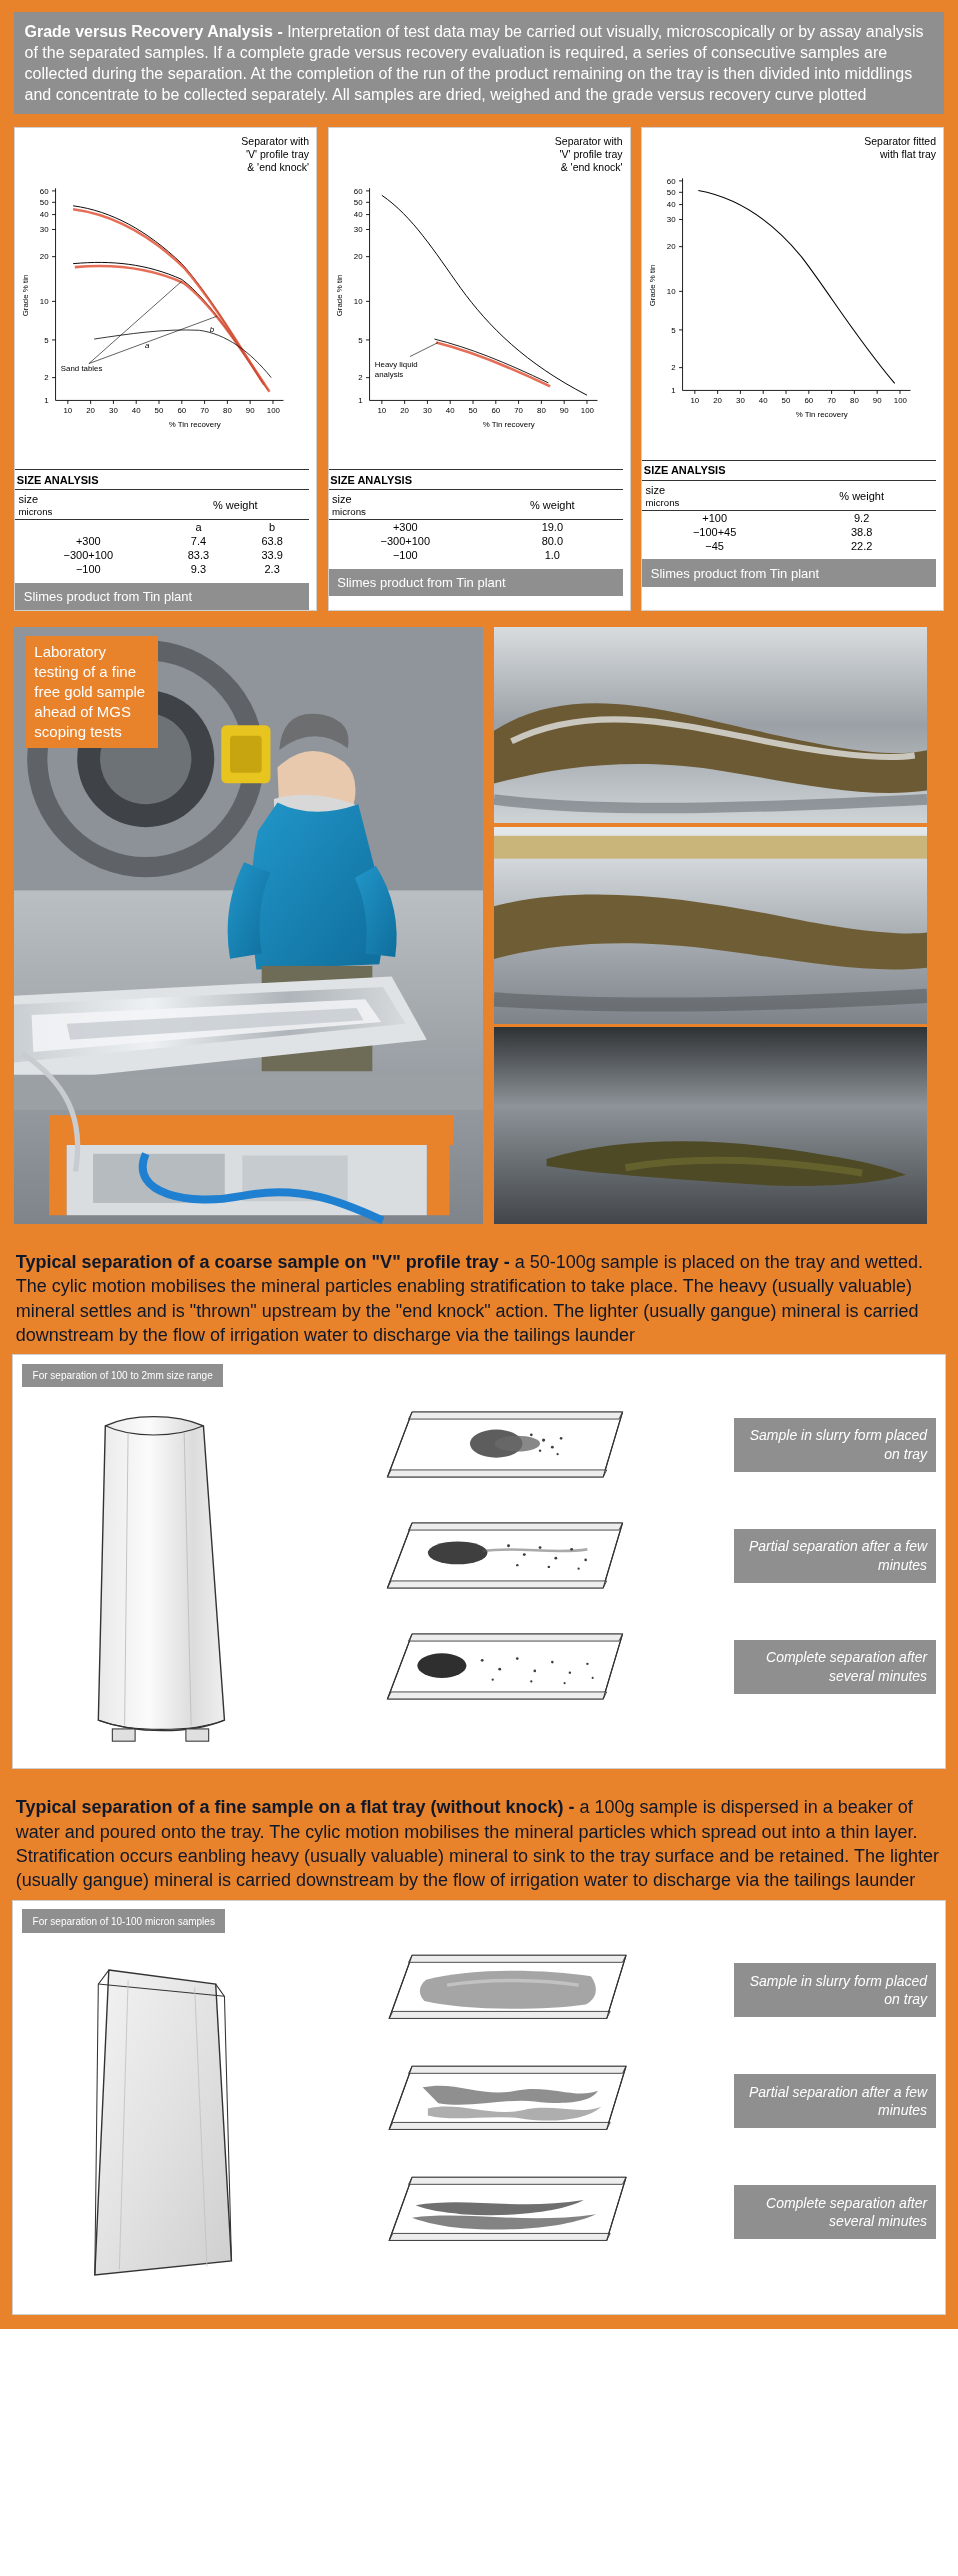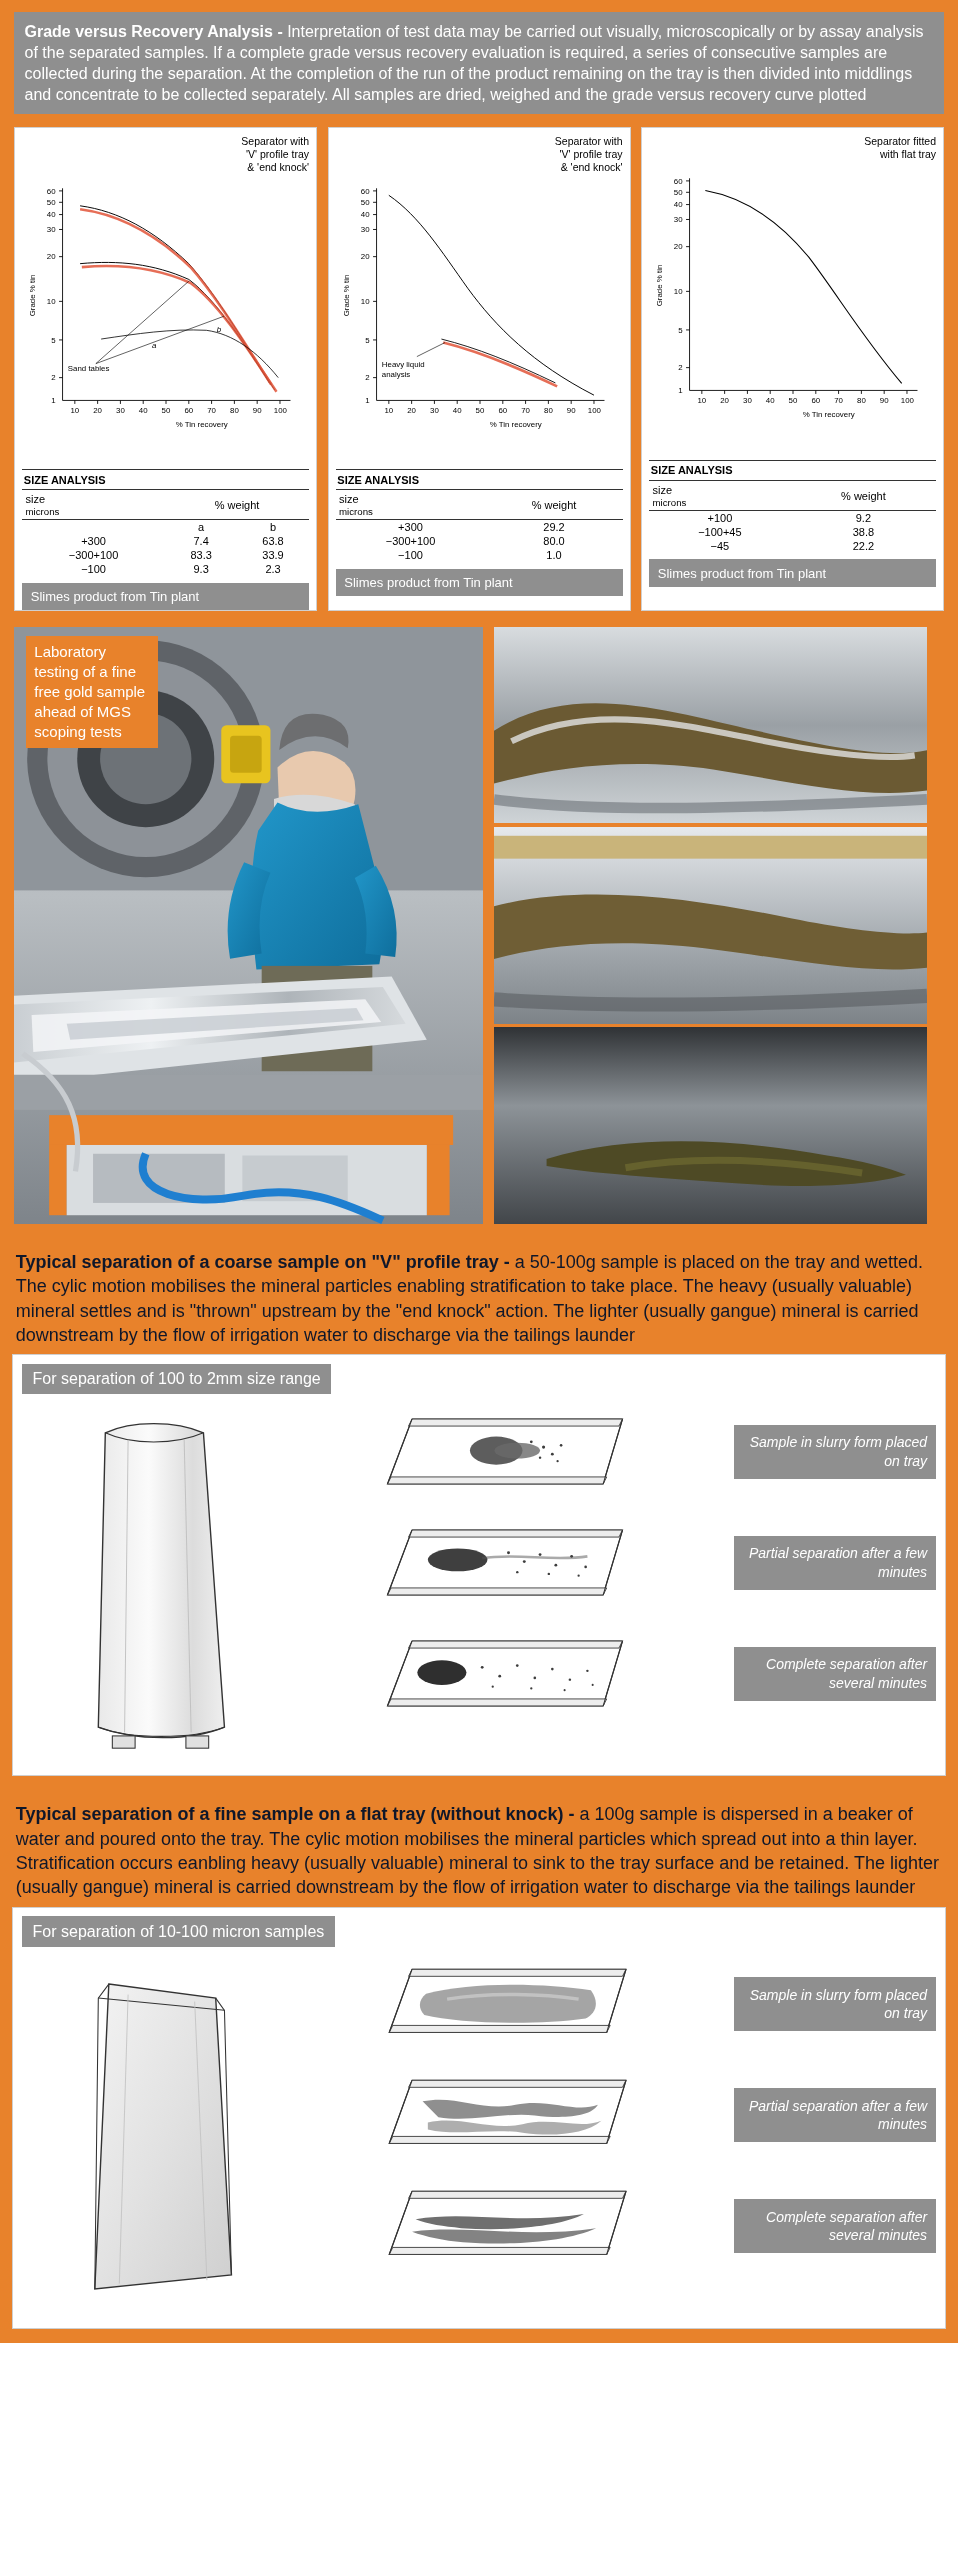--- a/index.html
+++ b/index.html
@@ -4,21 +4,21 @@
 <style>
   html,body{margin:0;padding:0;background:#ffffff;}
   body{width:958px;font-family:"Liberation Sans",sans-serif;-webkit-font-smoothing:antialiased;}
   .page{width:958px;position:relative;}
 
   
   .sec1{background:#E8822B;padding:12.3px 14px 16px 14px;box-sizing:border-box;}
   .hdr-grey{background:#8f8f8f;color:#ffffff;padding:8.8px 10.5px;font-size:16px;line-height:1.32;}
   .hdr-grey b{color:#ffffff;font-weight:bold;}
   .charts-wrap{display:flex;gap:10.5px;margin-top:12.3px;}
-  .chart-card{background:#ffffff;flex:1;border:0.9px solid #d0d0d0;box-sizing:border-box;padding:7px 7px 0 7px;display:flex;flex-direction:column;}
+  .chart-card{background:#ffffff;flex:1;border:0.9px solid #d0d0d0;box-sizing:border-box;padding:7px 7px 0 0;display:flex;flex-direction:column;}
   .chart-title{font-size:10.5px;text-align:right;line-height:1.25;margin-bottom:1.8px;min-height:30px;}
   .plot{position:relative;height:290px;}
   .plot svg{display:block;}
   .size-tbl{border-top:0.9px solid #333;margin-top:3.5px;font-size:11px;}
   .size-tbl .cap{font-weight:bold;padding:3.5px 1.8px 3.5px 1.8px;border-bottom:0.9px solid #333;}
   .size-tbl table{width:100%;border-collapse:collapse;font-size:11px;}
   .size-tbl th{font-weight:normal;text-align:left;padding:2.6px 3.5px;border-bottom:0.9px solid #333;}
   .size-tbl th.r{text-align:center;}
   .size-tbl td{padding:0.9px 3.5px;font-family:"Liberation Sans",sans-serif;}
   .size-tbl td.num{text-align:center;}
@@ -31,21 +31,21 @@
   .photo-left{position:relative;width:469px;height:597px;overflow:hidden;background:#8d9196;}
   .photo-right{width:433px;height:597px;display:flex;flex-direction:column;gap:3.5px;}
   .pr-cell{flex:1;overflow:hidden;position:relative;background:#6e7377;}
   .lab-label{position:absolute;left:12.3px;top:8.8px;background:#E8822B;color:#fff;font-size:15px;line-height:1.34;padding:6.1px 8px;width:132px;box-sizing:border-box;}
 
   
   .sec3{background:#E8822B;padding:10.5px 12.3px 14px 12.3px;box-sizing:border-box;}
   .sec-head{color:#0f172a;font-size:18px;line-height:1.35;padding:1.8px 3.5px 7px 3.5px;}
   .sec-head b{font-weight:bold;}
   .white-panel{background:#ffffff;border:0.9px solid #cfcfcf;padding:8.8px;box-sizing:border-box;}
-  .panel-tag{display:inline-block;background:#8f8f8f;color:#fff;font-size:16px;padding:6.1px 10.5px;}
+  .panel-tag{display:inline-block;background:#8f8f8f;color:#fff;font-size:10px;padding:6.1px 10.5px;}
   .tray-row{display:flex;margin-top:8.8px;}
   .big-tray{width:263px;display:flex;align-items:flex-start;justify-content:center;padding-top:12.3px;}
   .steps{flex:1;display:flex;flex-direction:column;gap:14px;padding-left:7px;font-style:italic;}
   .step{display:flex;align-items:center;gap:8.8px;}
   .step-art{flex:1;display:flex;justify-content:center;}
   .step-lbl{width:202px;background:#8f8f8f;color:#fff;font-size:14px;line-height:1.3;padding:8.8px;box-sizing:border-box;text-align:right;}
 </style>
 </head>
 <body>
 
@@ -216,21 +216,21 @@
         <div class="size-tbl">
           <div class="cap">SIZE ANALYSIS</div>
           <table>
             <tbody>
                 <tr>
               <th>size<br><span class="sub">microns</span></th>
               <th class="r">% weight</th>
             </tr>
             <tr>
               <td class="num">+300</td>
-              <td class="num">29.2</td>
+              <td class="num">19.0</td>
             </tr>
             <tr>
               <td class="num">−300+100</td>
               <td class="num">80.0</td>
             </tr>
             <tr>
               <td class="num">−100</td>
               <td class="num">1.0</td>
             </tr>
           </tbody>

